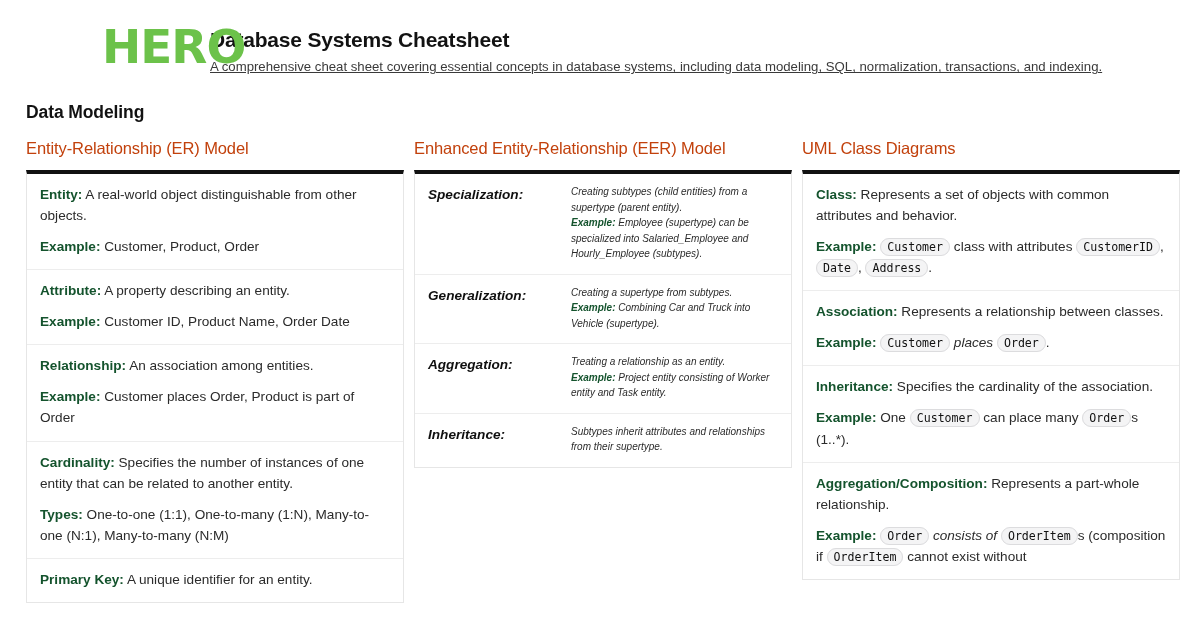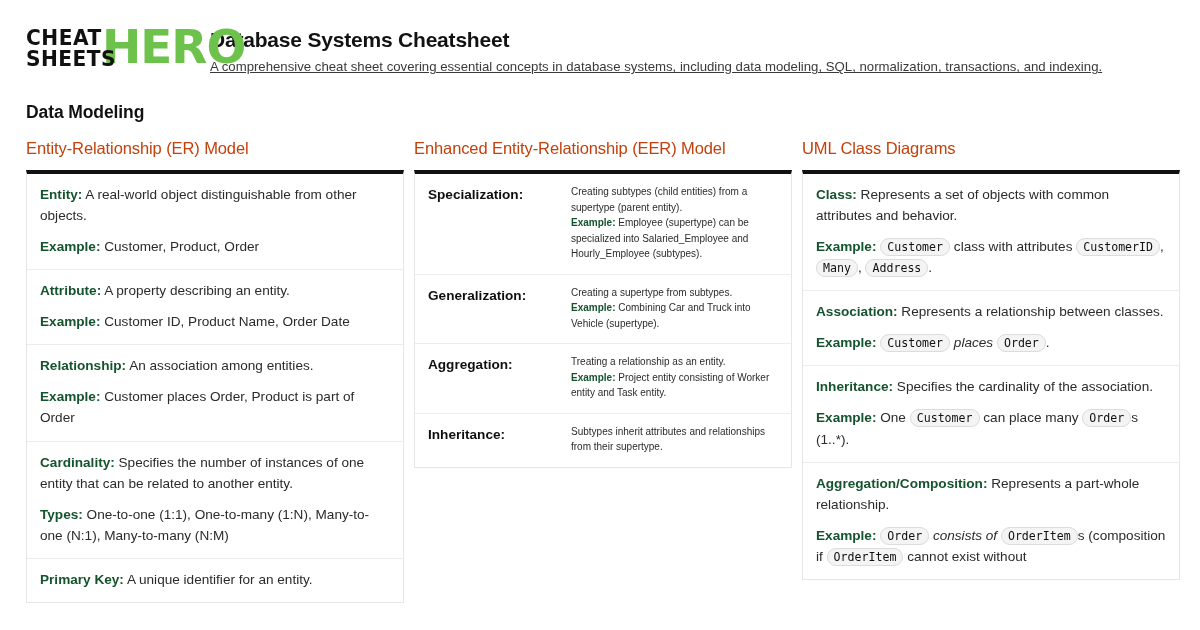--- a/index.html
+++ b/index.html
@@ -116,20 +116,21 @@
   }
   .row:last-child { border-bottom: none; }
   .row b, .row strong { color: #14532d; font-weight: 700; }
   .row .gap { display: block; height: 10px; }
 
   
   .row.dl {
     display: flex;
     gap: 8px;
     padding: 10px 13px 12px 13px;
+    font-style: italic;
   }
   .row.dl .term {
     flex: 0 0 124px;
     font-weight: 700;
     color: #0f0f0f;
     font-size: 13.6px;
     line-height: 1.55;
   }
   .row.dl .def {
     flex: 1 1 auto;
@@ -151,24 +152,20 @@
   }
   em.it { font-style: italic; }
 </style>
 </head>
 <body>
 
 <div class="page">
 
   <div class="header">
     <div class="logo">
-      <div class="logo-stack">
-        <span>CHEAT</span>
-        <span>SHEETS</span>
-      </div>
       <div class="logo-hero">HERO</div>
     </div>
     <div class="header-text">
       <div class="page-title">Database Systems Cheatsheet</div>
       <div class="page-subtitle">A comprehensive cheat sheet covering essential concepts in database systems, including data modeling, SQL, normalization, transactions, and indexing.</div>
     </div>
   </div>
 
   <div class="section-title">Data Modeling</div>
 
@@ -200,21 +197,21 @@
           </div>
           <div class="row dl">
             <div class="term">Inheritance:</div>
             <div class="def">Subtypes inherit attributes and relationships from their supertype.</div>
           </div>
         </div>
       </div>
       <div>
         <div class="col-title">UML Class Diagrams</div>
         <div class="card">
-          <div class="row"><b>Class:</b><span> Represents a set of objects with common attributes and behavior.</span><span class="gap"></span><b>Example: </b><code class="pill">Customer</code><span> class with attributes </span><code class="pill">CustomerID</code><span>, </span><code class="pill">Many</code><span>, </span><code class="pill">Address</code><span>.</span></div>
+          <div class="row"><b>Class:</b><span> Represents a set of objects with common attributes and behavior.</span><span class="gap"></span><b>Example: </b><code class="pill">Customer</code><span> class with attributes </span><code class="pill">CustomerID</code><span>, </span><code class="pill">Date</code><span>, </span><code class="pill">Address</code><span>.</span></div>
           <div class="row"><b>Association:</b><span> Represents a relationship between classes.</span><span class="gap"></span><b>Example: </b><code class="pill">Customer</code><em class="it"> places </em><code class="pill">Order</code><span>.</span></div>
           <div class="row"><b>Inheritance:</b><span> Specifies the cardinality of the association.</span><span class="gap"></span><b>Example: </b><span>One </span><code class="pill">Customer</code><span> can place many </span><code class="pill">Order</code><span>s (1..*).</span></div>
           <div class="row"><b>Aggregation/Composition:</b><span> Represents a part-whole relationship.</span><span class="gap"></span><b>Example: </b><code class="pill">Order</code><em class="it"> consists of </em><code class="pill">OrderItem</code><span>s (composition if </span><code class="pill">OrderItem</code><span> cannot exist without</span></div>
         </div>
       </div>
     </div>
 
 </div>
 
 </body></html>

